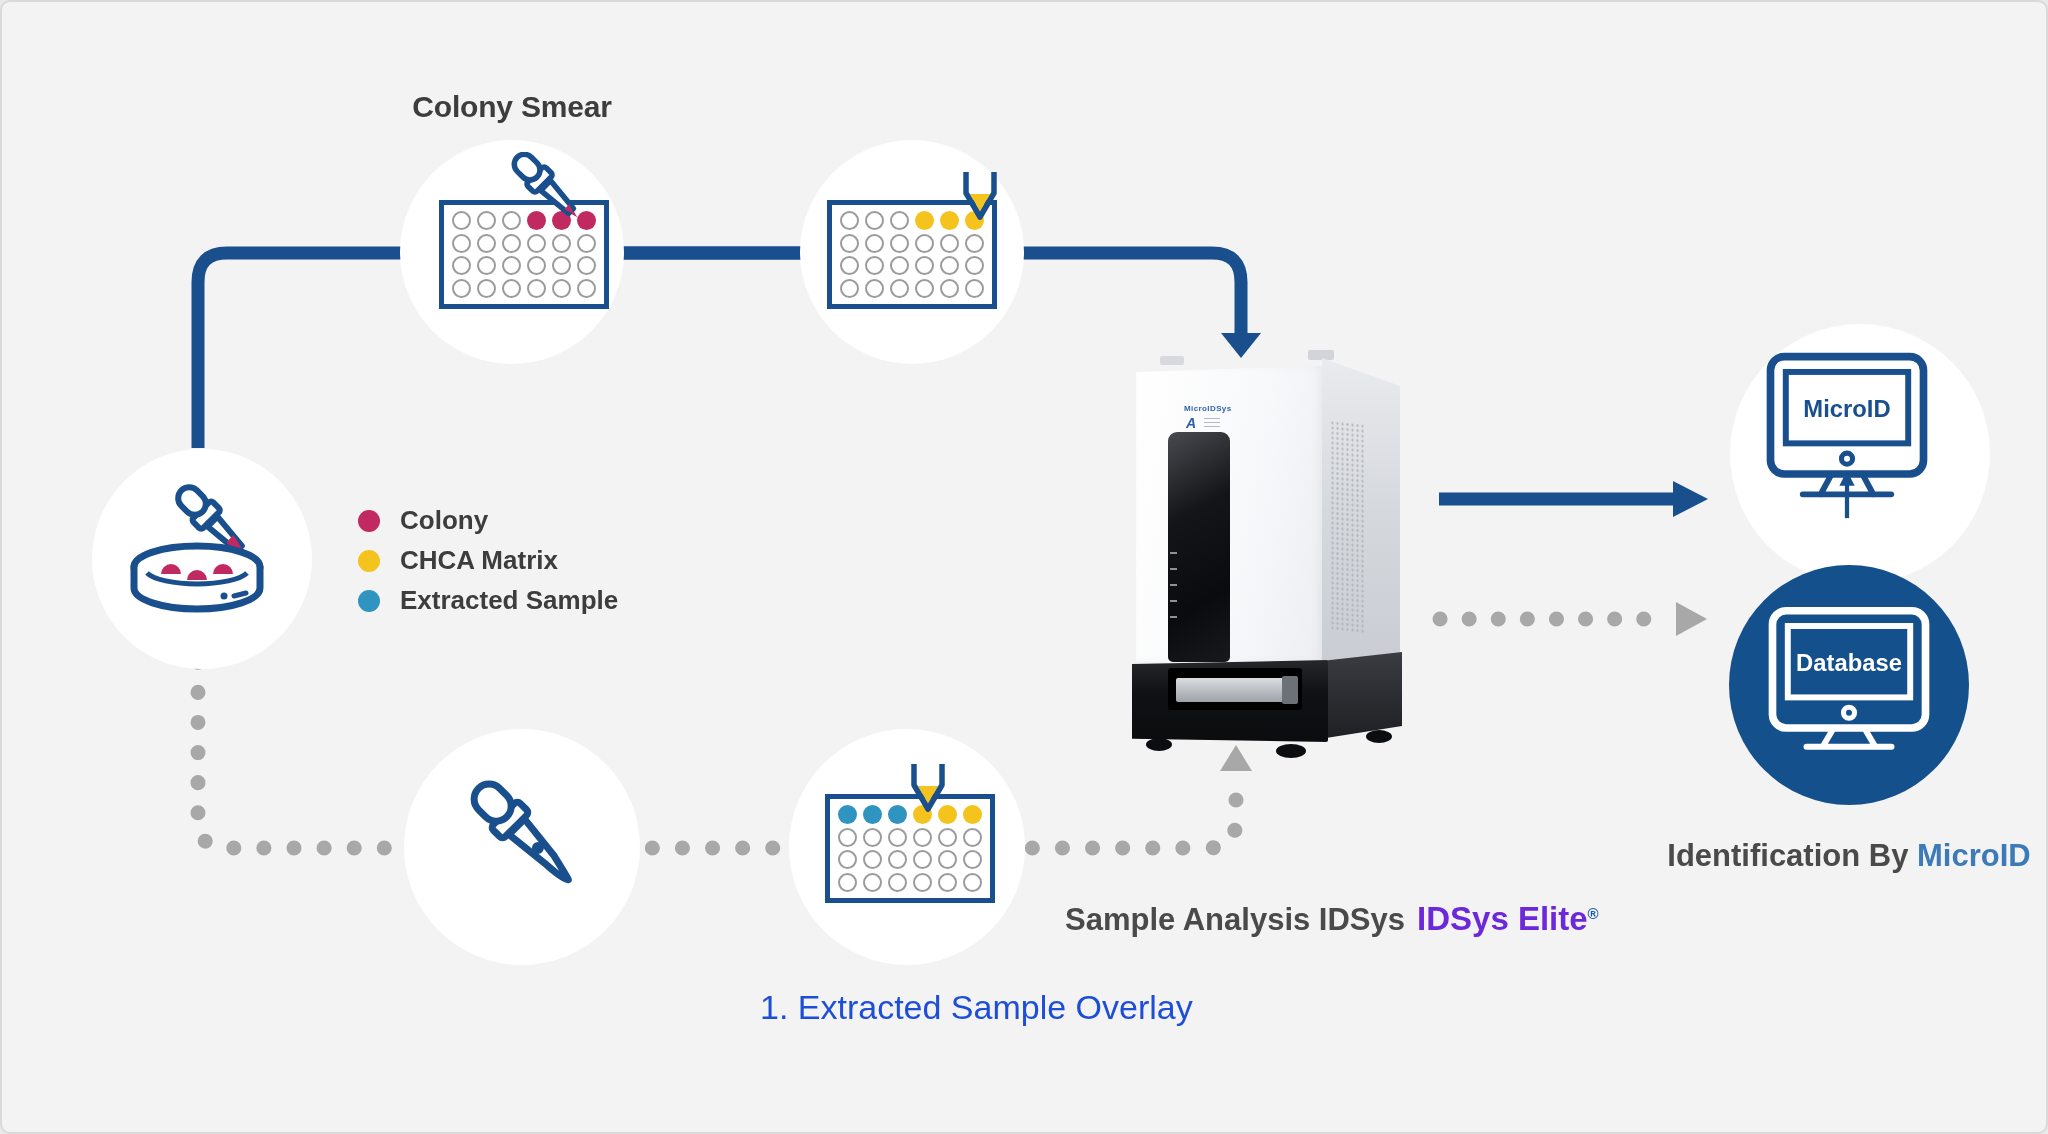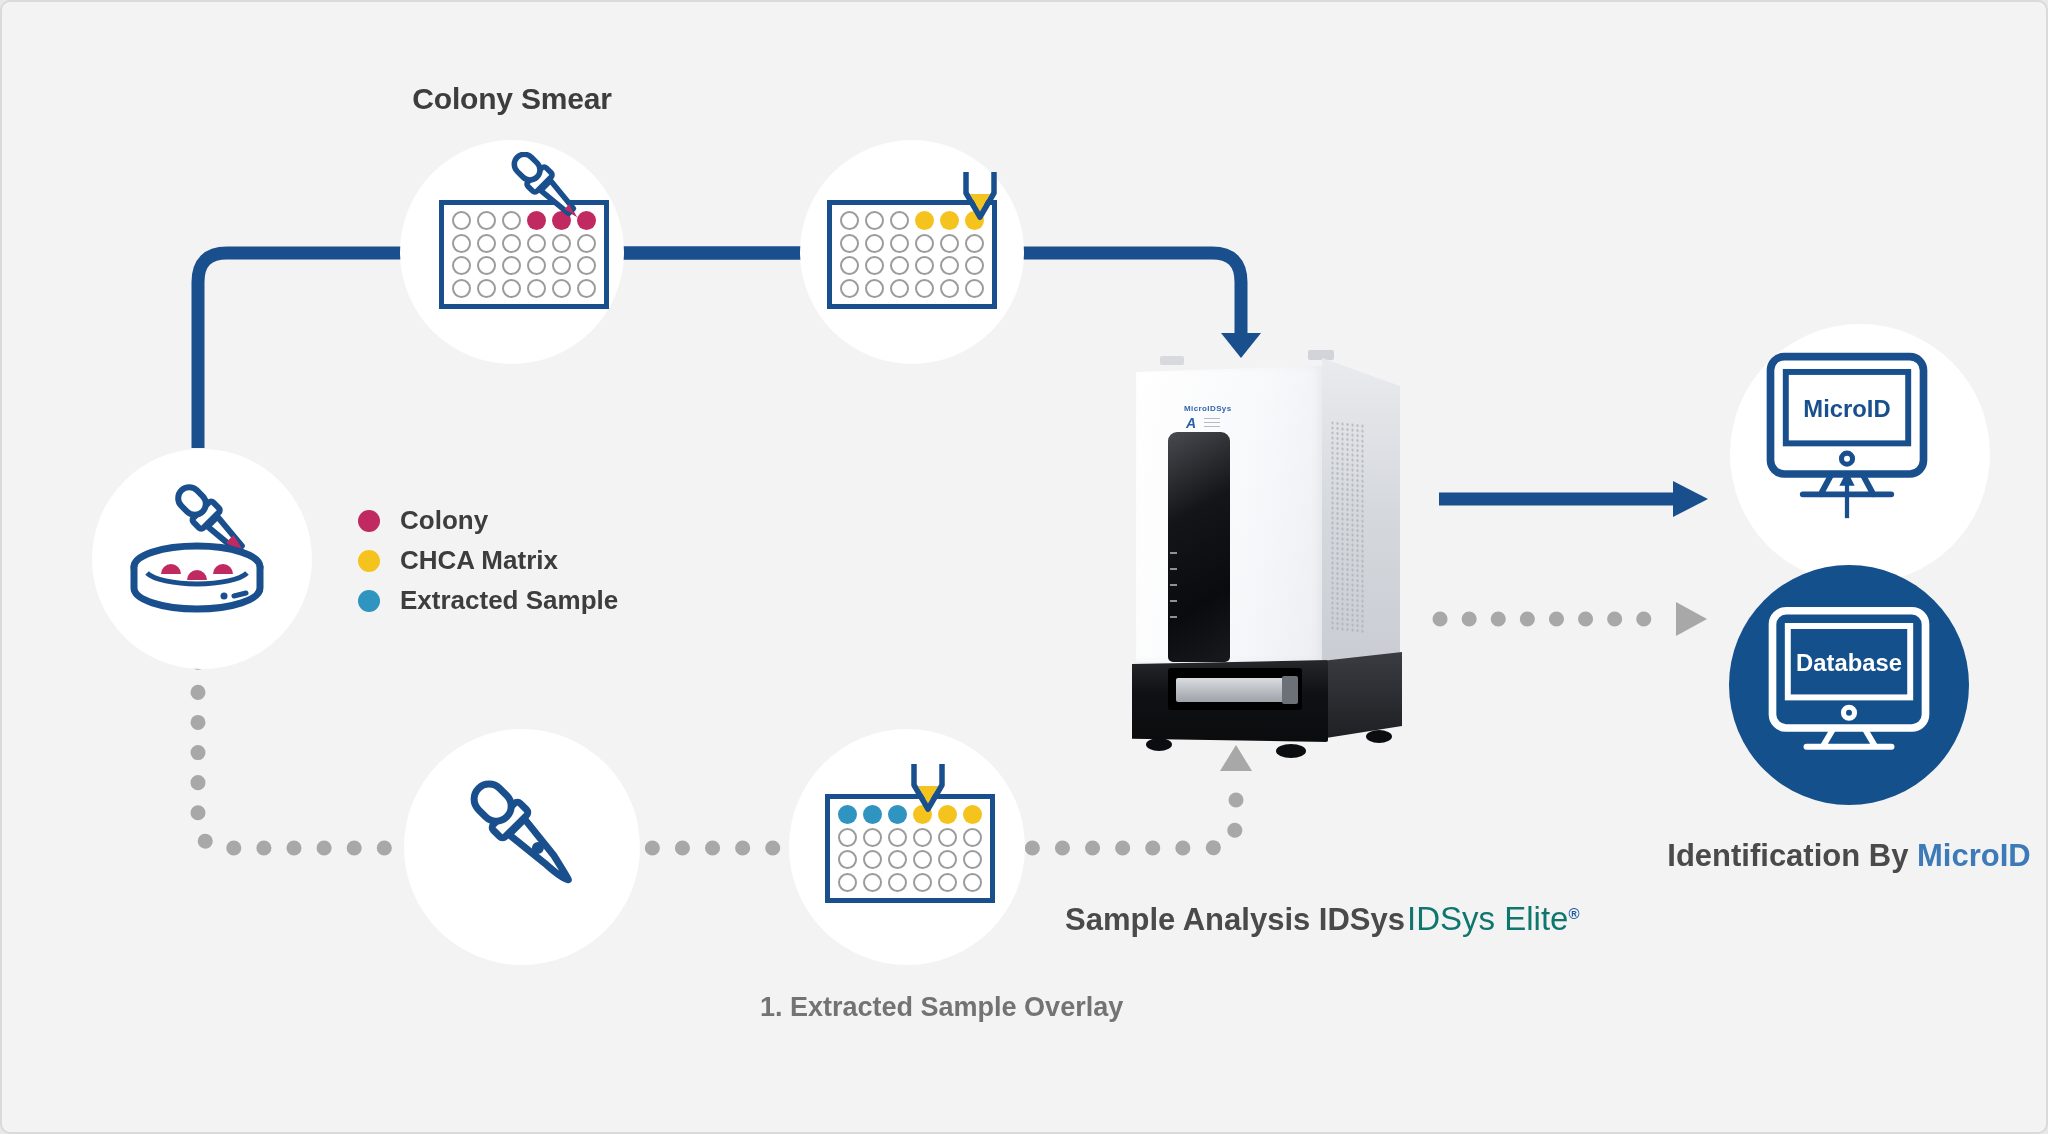--- a/index.html
+++ b/index.html
@@ -12,38 +12,38 @@
   .circle{position:absolute;background:#ffffff;border-radius:50%;z-index:2;}
   .circle.db{background:#14508c;}
   .abs{position:absolute;}
   .z3{z-index:3;}
   .z4{z-index:4;}
   .title{
     position:absolute;z-index:4;color:#3d3d3d;font-size:30px;font-weight:600;
     text-align:center;letter-spacing:-0.2px;
   }
   .steps-text{
-    position:absolute;z-index:4;color:#737373;font-size:27px;font-weight:700;
+    position:absolute;z-index:4;color:#1d4ed8;font-size:34px;font-weight:400;
     line-height:35px;text-align:left;
   }
   .plate{
     position:absolute;z-index:3;background:#fff;border:5px solid #1a4f8e;
     box-sizing:border-box;display:grid;grid-template-columns:repeat(6,19px);
     grid-auto-rows:19px;justify-content:space-between;align-content:space-between;
     padding:6px 8px;width:170px;height:109px;
   }
   .well{width:19px;height:19px;border-radius:50%;border:2px solid #9b9b9b;
     box-sizing:border-box;background:#fff;}
   .well.filled{border:none;}
   .legend{position:absolute;z-index:4;display:flex;flex-direction:column;gap:9px;}
   .legend-row{display:flex;align-items:center;gap:20px;}
   .legend-dot{width:22px;height:22px;border-radius:50%;flex:0 0 auto;}
   .legend-label{color:#3d3d3d;font-size:26px;font-weight:600;}
   .analysis{position:absolute;z-index:4;font-size:31px;font-weight:600;color:#4a4a4a;white-space:nowrap;}
-  .analysis .brand{color:#0f766e;font-weight:400;font-size:33px;margin-left:2px;}
+  .analysis .brand{color:#6d28d9;font-weight:700;font-size:33px;margin-left:12px;}
   .analysis sup{font-size:15px;color:#1a5aa2;}
   .ident{position:absolute;z-index:4;font-size:31px;font-weight:600;color:#4a4a4a;text-align:center;white-space:nowrap;}
   .ident .brand{color:#3c7ab8;}
   
   .machine{position:absolute;left:1128px;top:350px;width:276px;height:418px;z-index:3;}
   .machine *{position:absolute;box-sizing:border-box;}
   .m-front{left:6px;top:14px;width:186px;height:296px;border-radius:4px 2px 0 0;
     background:linear-gradient(100deg,#ffffff 0%,#f8f9fb 55%,#eceef2 100%);
     clip-path:polygon(0 2%,100% 0,100% 100%,0 100%);
     box-shadow:inset -4px 0 8px rgba(0,0,0,0.04);}
@@ -102,21 +102,21 @@
   </svg>
 
   <div class="circle" style="left:398px;top:138px;width:224px;height:224px"></div>
   <div class="circle" style="left:798px;top:138px;width:224px;height:224px"></div>
   <div class="circle" style="left:90px;top:447px;width:220px;height:220px"></div>
   <div class="circle" style="left:402px;top:727px;width:236px;height:236px"></div>
   <div class="circle" style="left:787px;top:727px;width:236px;height:236px"></div>
   <div class="circle" style="left:1728px;top:322px;width:260px;height:260px"></div>
   <div class="circle db" style="left:1727px;top:563px;width:240px;height:240px"></div>
 
-  <div class="title" style="left:348px;top:80px;width:324px">Colony Smear</div>
+  <div class="title" style="left:348px;top:88px;width:324px">Colony Smear</div>
   <div class="steps-text" style="left:758px;top:988px">
     <div>1. Extracted Sample Overlay</div>
   </div>
 
   <div class="legend" style="left:356px;top:503px">
     <div class="legend-row">
       <span class="legend-dot" style="background: rgb(192, 42, 96);"></span>
       <span class="legend-label">Colony</span>
     </div>
     <div class="legend-row">

